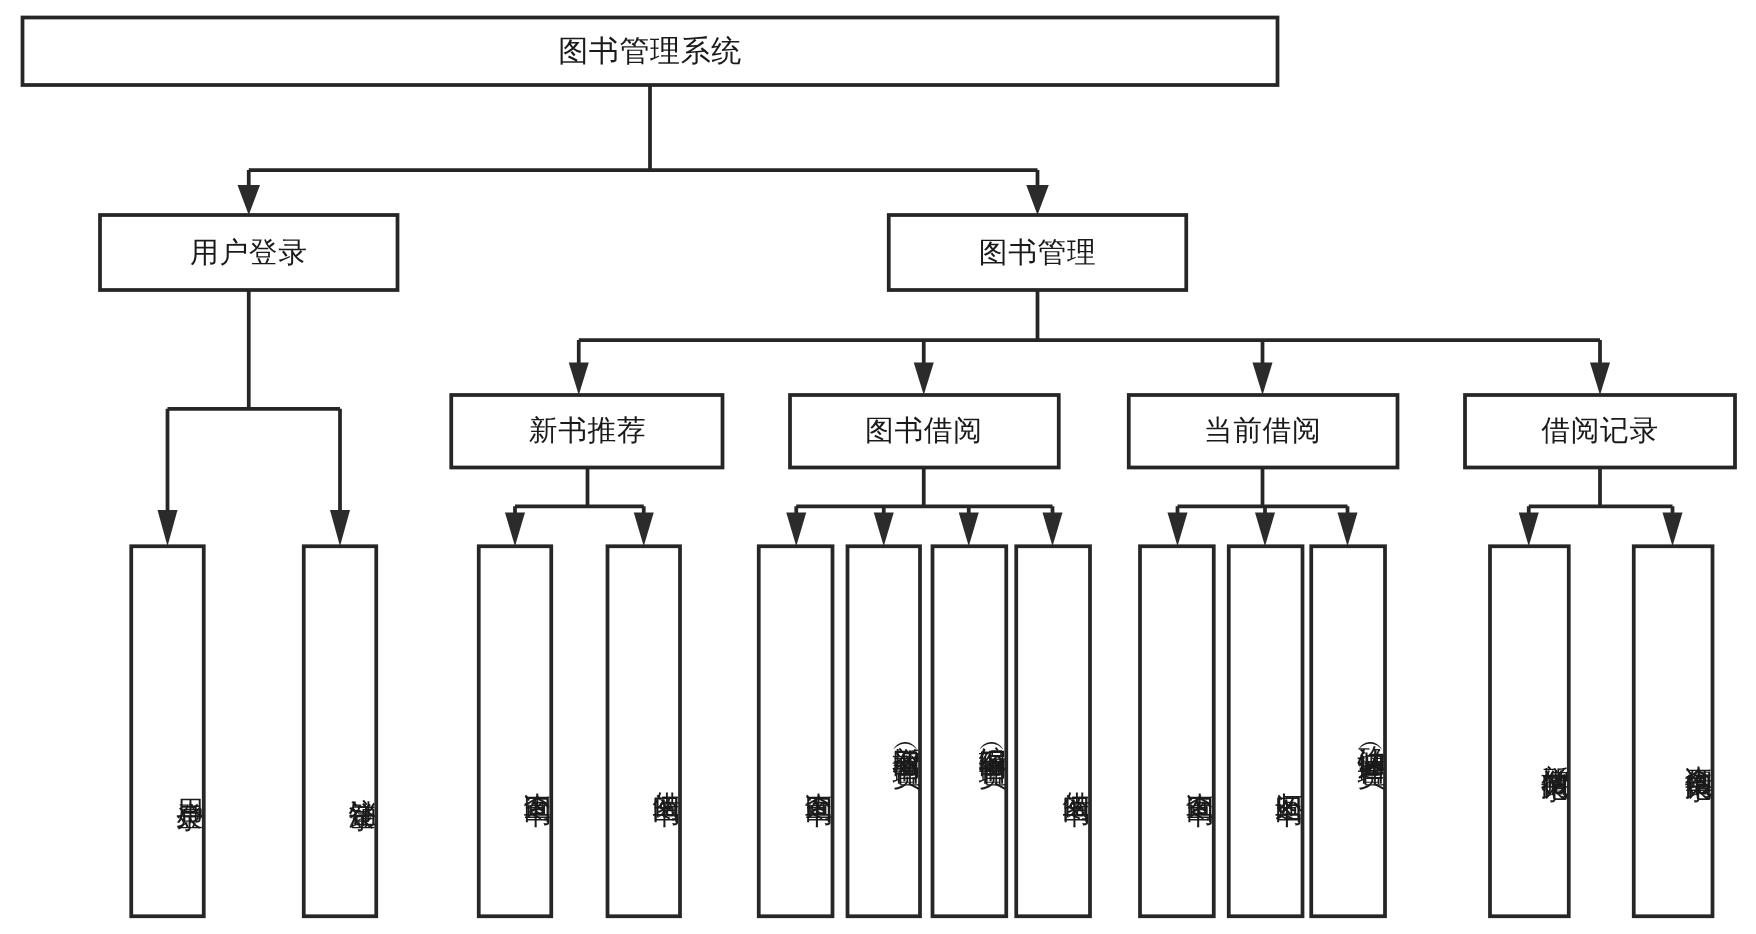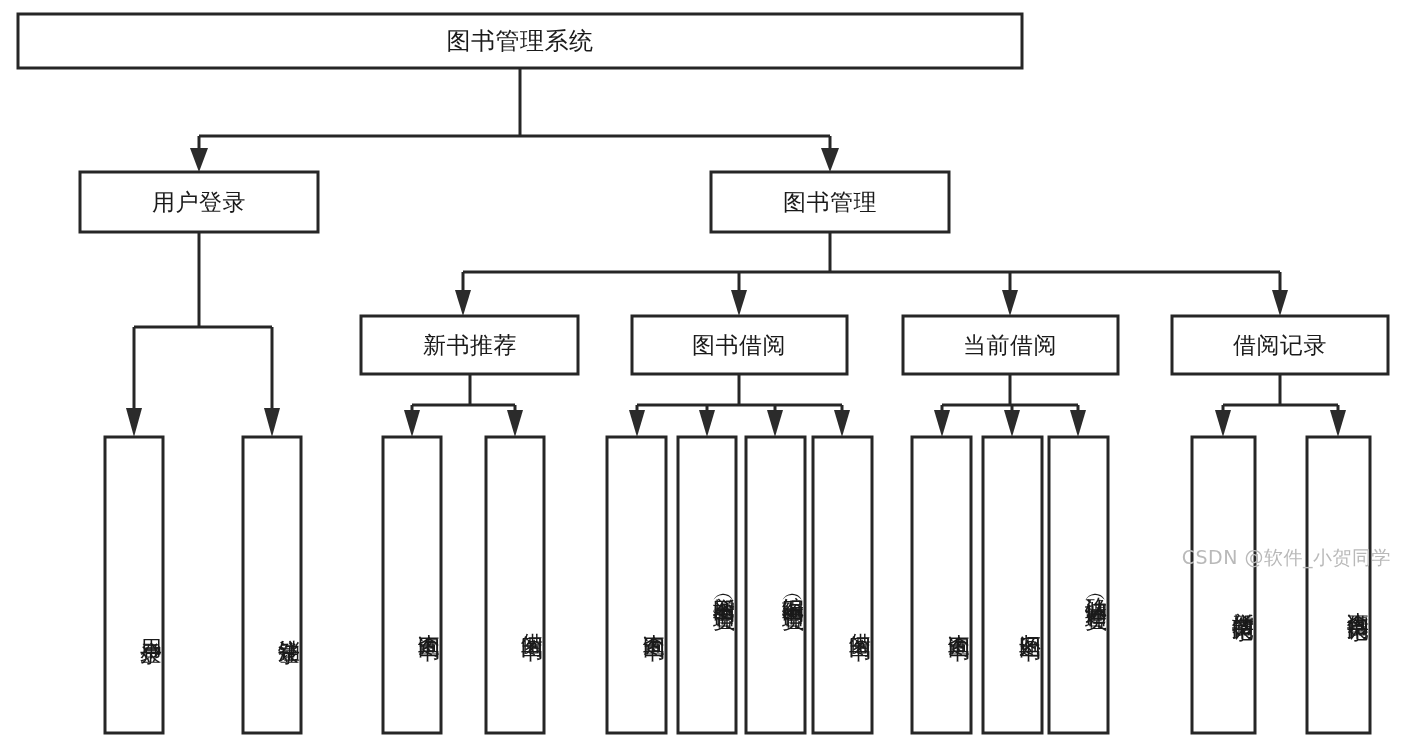--- a/index.html
+++ b/index.html
@@ -213,14 +213,13 @@
   <div class="leaf-label" style="left:746px; top:445px; width:59px; height:285px;">编辑图书（管理员）</div>
   <div class="leaf-label" style="left:813px; top:510px; width:59px; height:220px;">借阅图书</div>
 
   <div class="leaf-label" style="left:912px; top:510px; width:59px; height:220px;">查询图书</div>
   <div class="leaf-label" style="left:983px; top:510px; width:59px; height:220px;">归还图书</div>
   <div class="leaf-label" style="left:1049px; top:445px; width:59px; height:285px;">确认归还（管理员）</div>
 
   <div class="leaf-label" style="left:1192px; top:470px; width:63px; height:260px;">新增借阅记录</div>
   <div class="leaf-label" style="left:1307px; top:470px; width:63px; height:260px;">查询借阅记录</div>
 
-  <div class="watermark">CSDN @软件_小贺同学</div>
 </div>
 
 </body></html>

